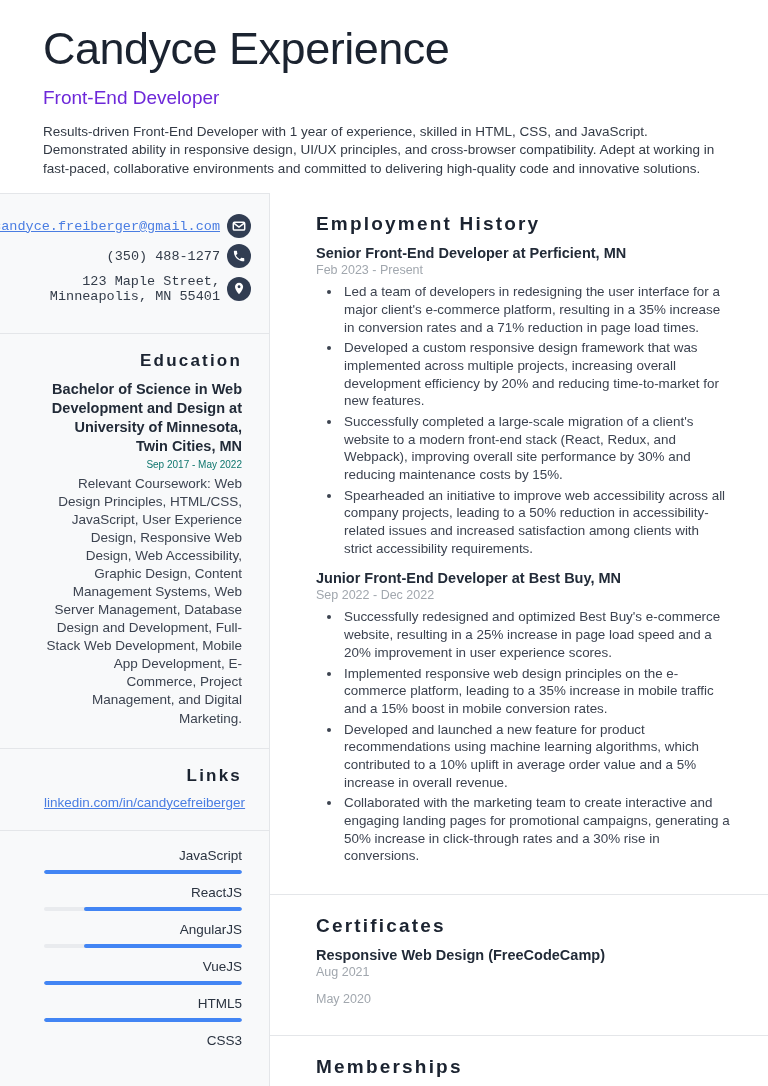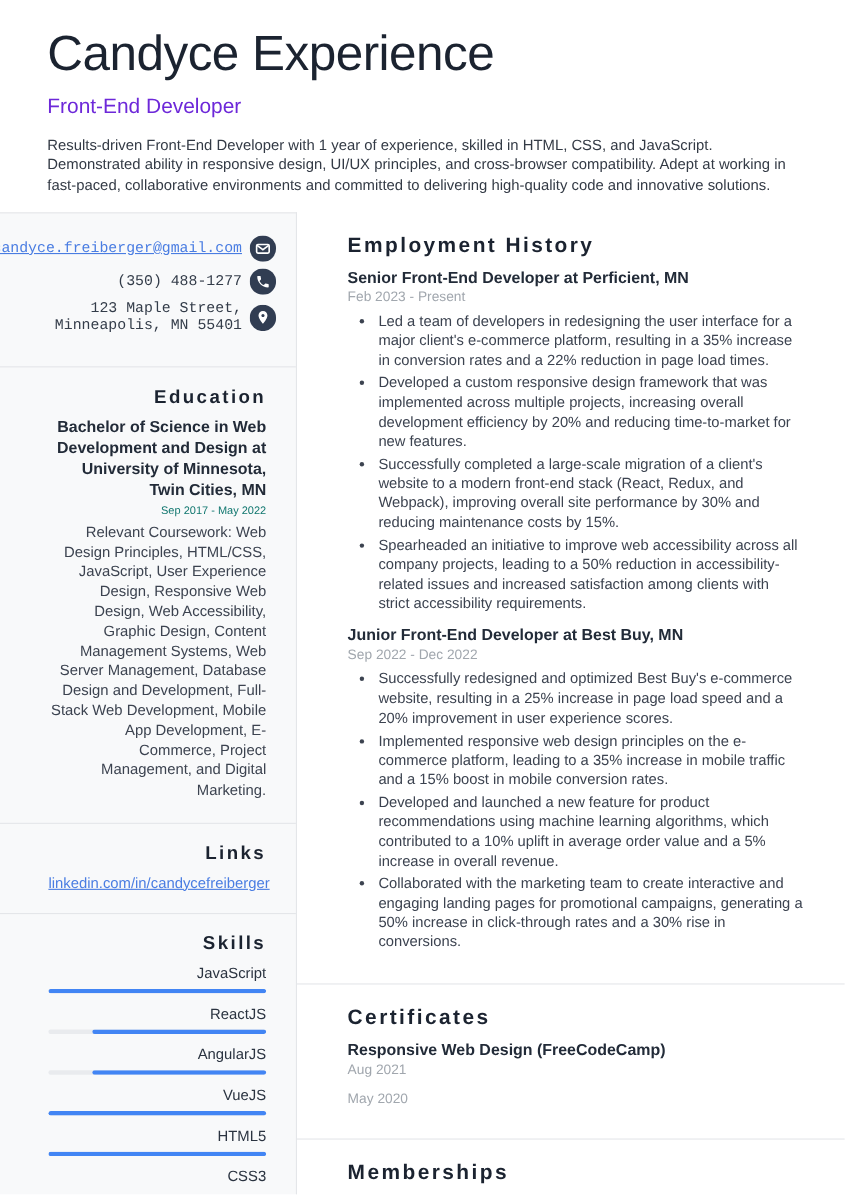--- a/index.html
+++ b/index.html
@@ -114,21 +114,20 @@
         <h2 class="sb-heading">Links</h2>
         <div>
 
             <div class="sb-link">
               <a class="link-blue">linkedin.com/in/candycefreiberger</a>
             </div>
           </div>
       </div>
 
       <div class="sb-section" style="padding-bottom:0;">
-        <h2 class="sb-heading">Skills</h2>
         <div>
 
             <div class="skill">
               <div class="skill-name">JavaScript</div>
               <div class="skill-bar">
                 <div class="skill-fill" style="width: 100%;"></div>
               </div>
             </div>
 
             <div class="skill">
@@ -172,21 +171,21 @@
 
       <div class="main-section">
         <h2 class="m-heading">Employment History</h2>
         <div>
 
             <div class="job">
               <div class="item-title">Senior Front-End Developer at Perficient, MN</div>
               <div class="m-date">Feb 2023 - Present</div>
               <ul class="bullets">
 
-                  <li>Led a team of developers in redesigning the user interface for a major client's e-commerce platform, resulting in a 35% increase in conversion rates and a 22% reduction in page load times.</li>
+                  <li>Led a team of developers in redesigning the user interface for a major client's e-commerce platform, resulting in a 35% increase in conversion rates and a 71% reduction in page load times.</li>
 
                   <li>Developed a custom responsive design framework that was implemented across multiple projects, increasing overall development efficiency by 20% and reducing time-to-market for new features.</li>
 
                   <li>Successfully completed a large-scale migration of a client's website to a modern front-end stack (React, Redux, and Webpack), improving overall site performance by 30% and reducing maintenance costs by 15%.</li>
 
                   <li>Spearheaded an initiative to improve web accessibility across all company projects, leading to a 50% reduction in accessibility-related issues and increased satisfaction among clients with strict accessibility requirements.</li>
                 </ul>
             </div>
 
             <div class="job">

